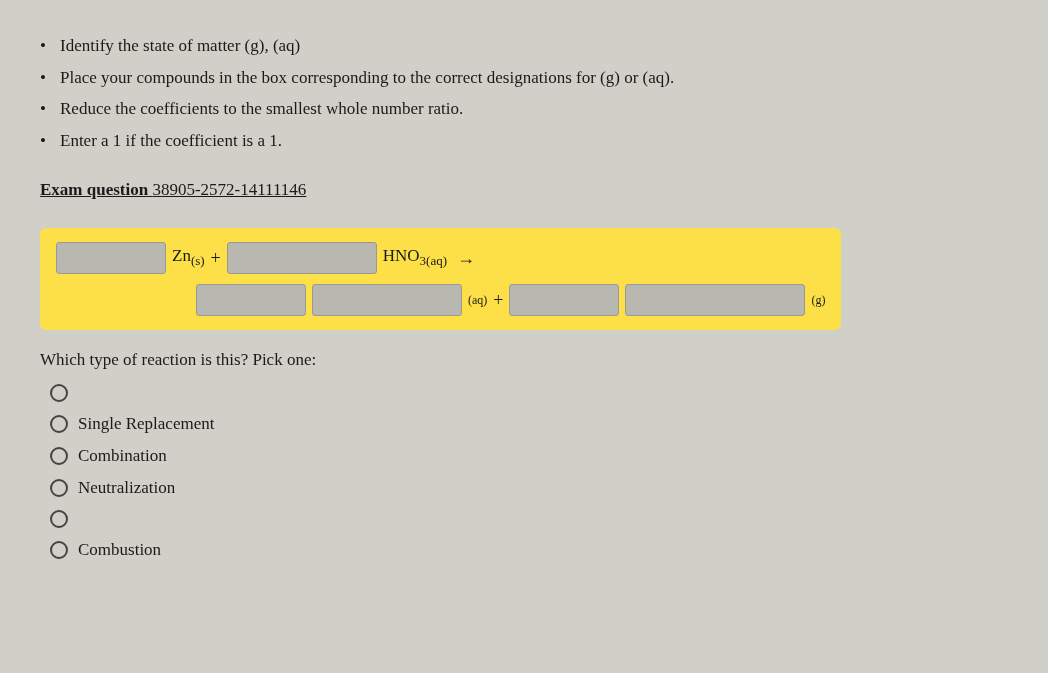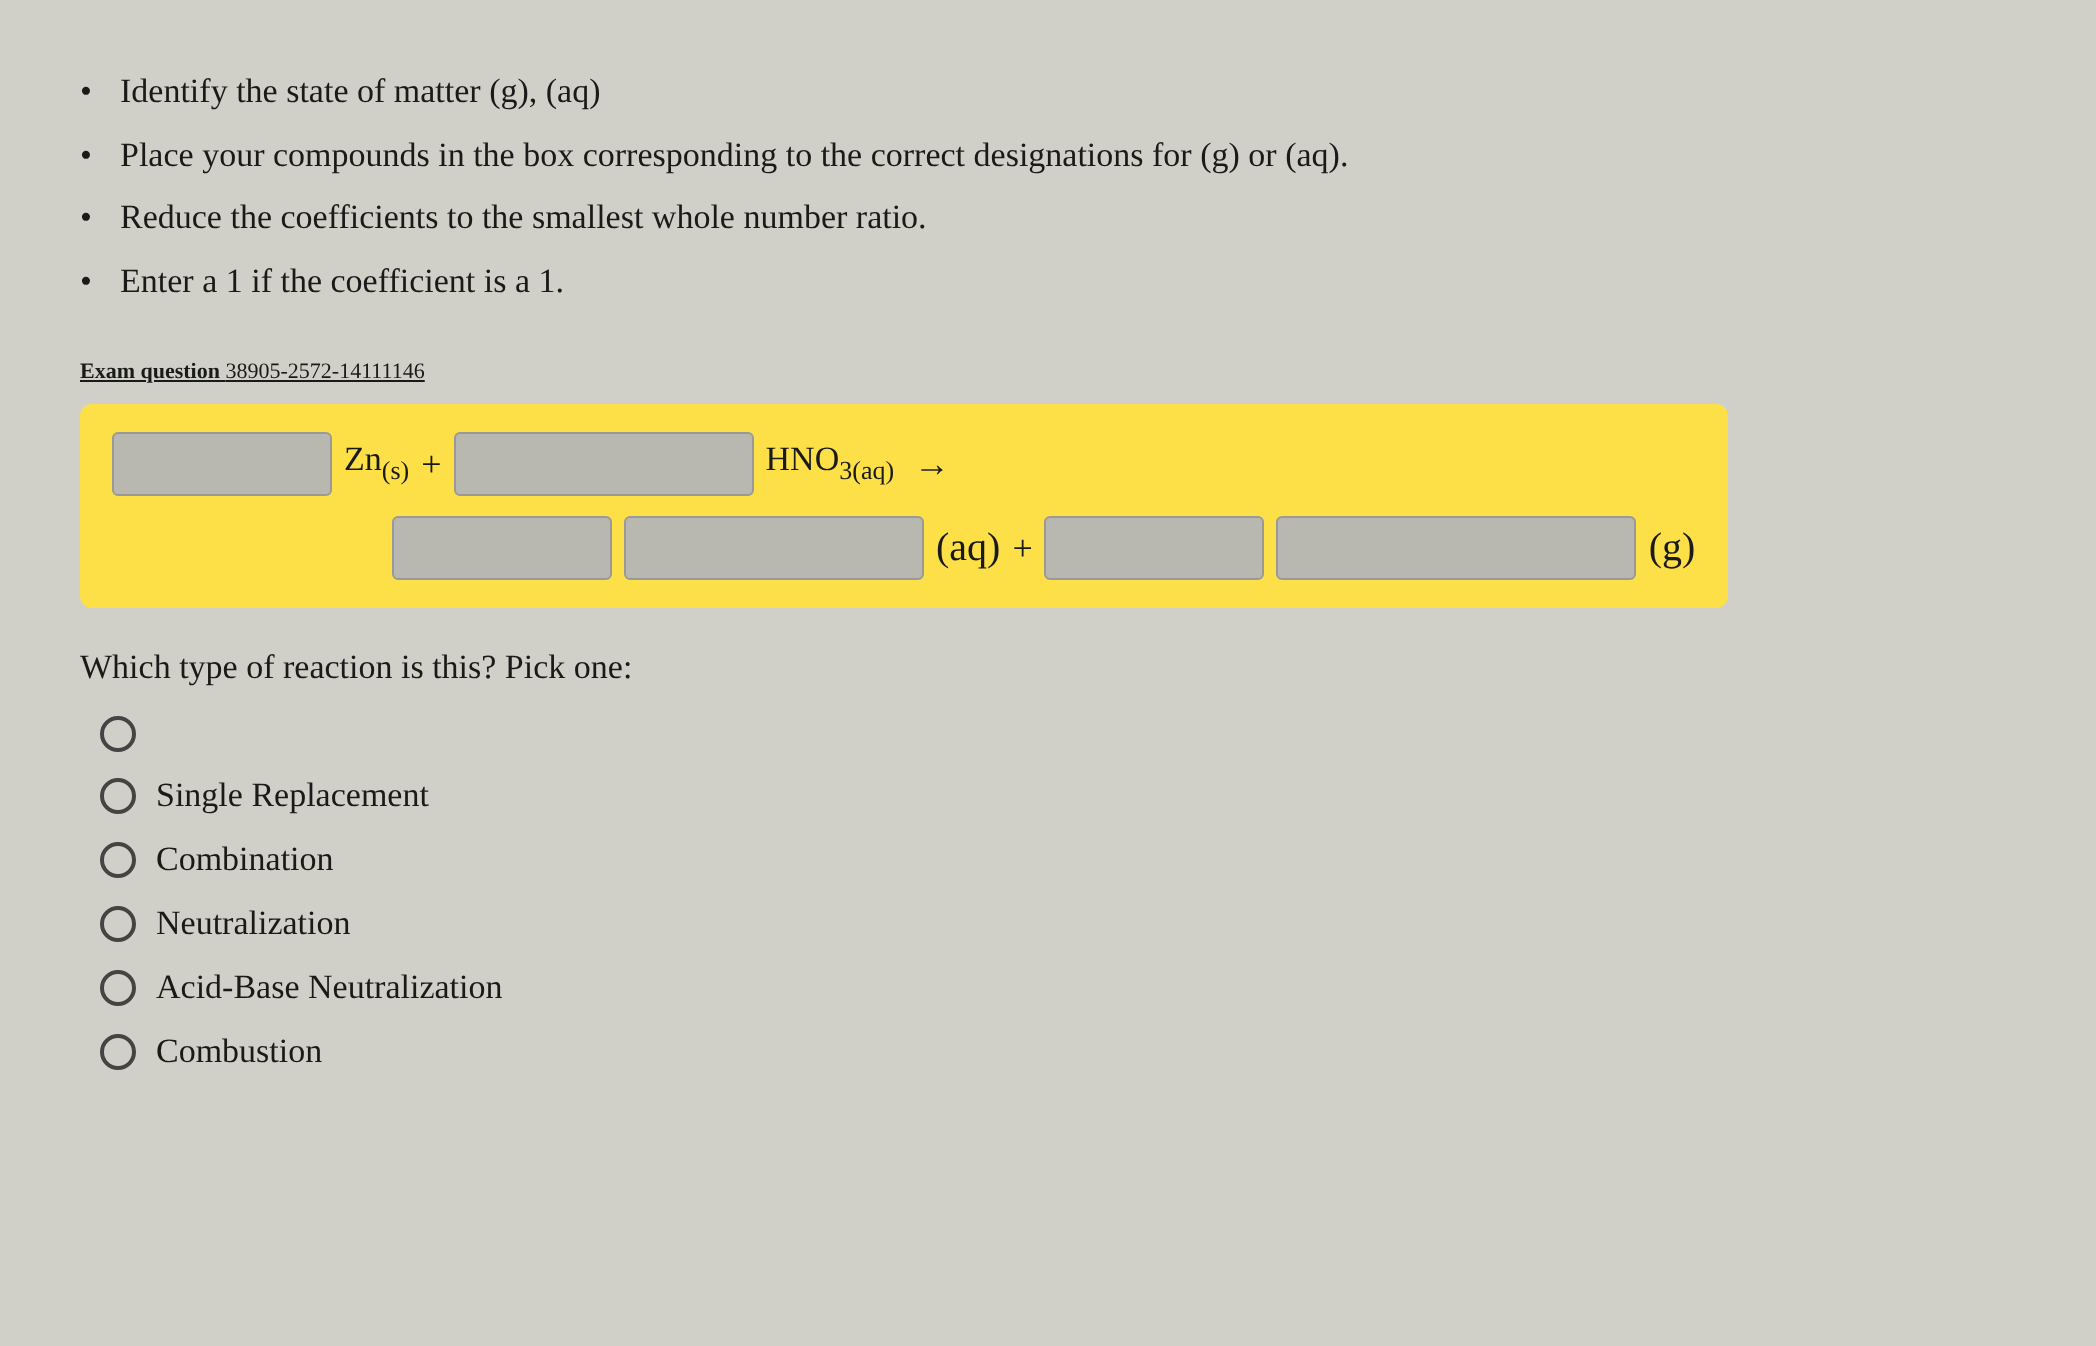--- a/index.html
+++ b/index.html
@@ -41,22 +41,22 @@
       left: 0;
     }
 
     .exam-section {
       margin-bottom: 20px;
     }
 
     .exam-label {
       font-weight: bold;
       text-decoration: underline;
-      margin-bottom: 10px;
-      font-size: 11px;
+      margin-bottom: 28px;
+      font-size: 17px;
     }
 
     .exam-id {
       font-weight: normal;
       text-decoration: none;
     }
 
     .reaction-area {
       background-color: #fde047;
       border-radius: 6px;
@@ -108,21 +108,21 @@
       font-size: 13px;
       vertical-align: sub;
     }
 
     .arrow {
       font-size: 18px;
       margin-left: 4px;
     }
 
     .reaction-label {
-      font-size: 20px;
+      font-size: 12px;
     }
 
     .question-text {
       font-size: 17px;
       margin: 16px 0 14px 0;
     }
 
     .radio-group {
       display: flex;
       flex-direction: column;
@@ -212,19 +212,18 @@
   <label class="radio-item">
     <span class="radio-circle"></span>
     <span>Combination</span>
   </label>
   <label class="radio-item">
     <span class="radio-circle"></span>
     <span>Neutralization</span>
   </label>
   <label class="radio-item">
     <span class="radio-circle"></span>
-    <span>Acid-Base Neutralization</span>
   </label>
   <label class="radio-item">
     <span class="radio-circle"></span>
     <span>Combustion</span>
   </label>
 </div>
 
 </body></html>

